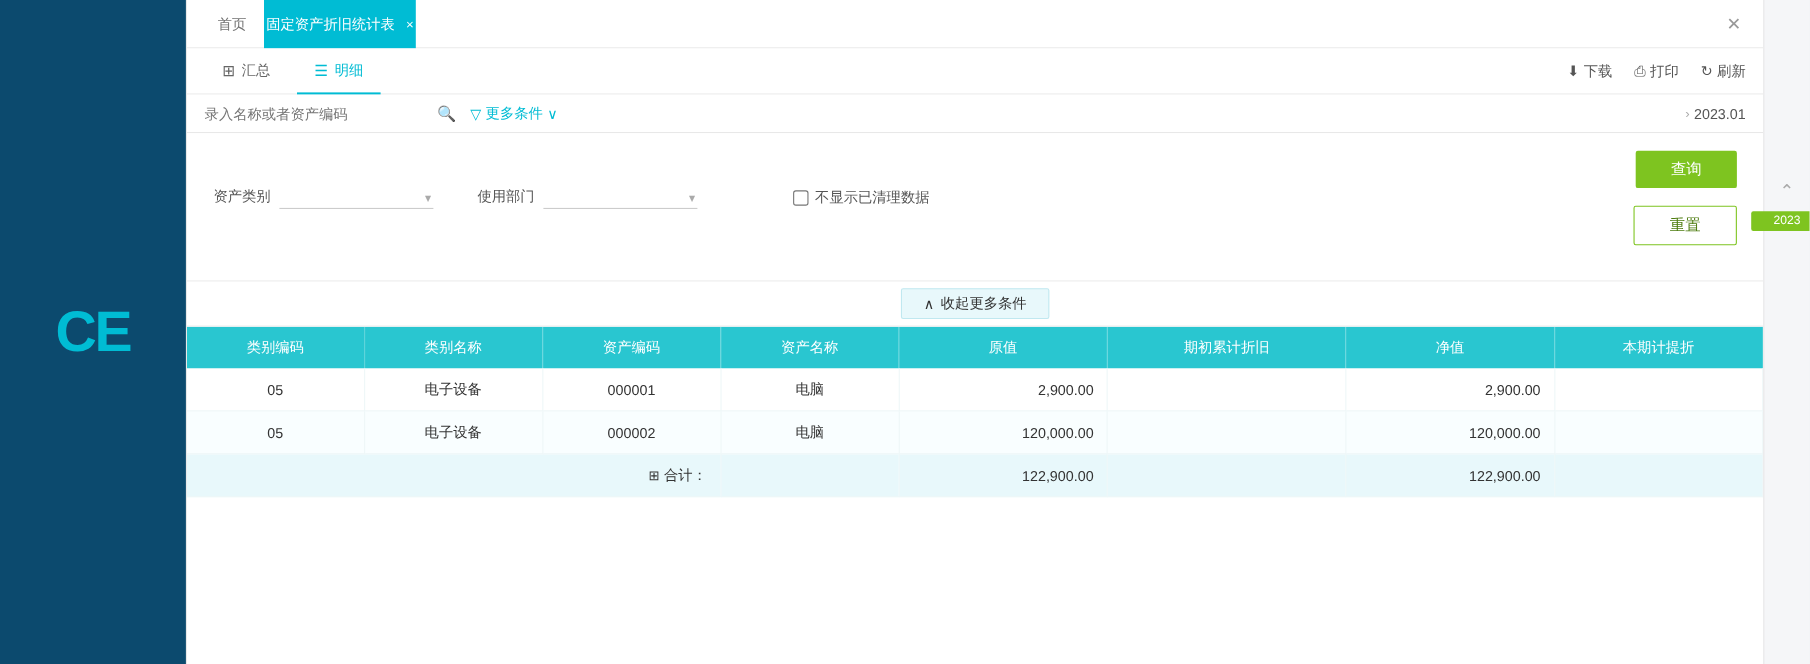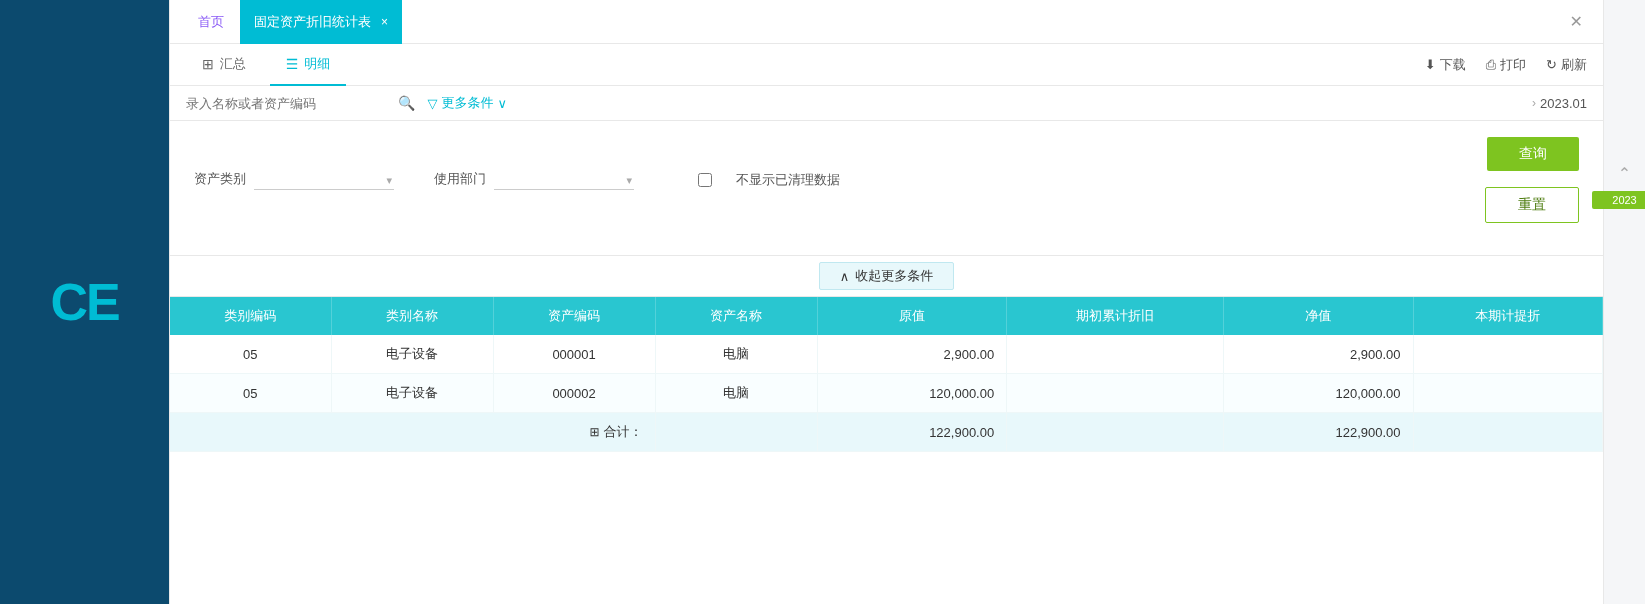--- a/index.html
+++ b/index.html
@@ -35,31 +35,31 @@
     
     .top-nav {
       background: #fff;
       display: flex;
       align-items: center;
       border-bottom: 1px solid #e8e8e8;
       height: 44px;
       padding: 0 12px;
     }
     .nav-home {
-      color: #8b5cf6;
+      color: #737373;
       font-size: 13px;
       padding: 0 16px;
       cursor: pointer;
     }
     .nav-tab {
       display: flex;
       align-items: center;
       background: #00bcd4;
       color: #fff;
-      padding: 0 14px;
+      padding: 0 2px;
       height: 44px;
       font-size: 13px;
       cursor: pointer;
       gap: 6px;
     }
     .nav-tab .close-icon {
       font-size: 12px;
       margin-left: 4px;
       cursor: pointer;
     }
@@ -193,22 +193,22 @@
     .select-wrapper .down-arrow {
       position: absolute;
       right: 2px;
       color: #aaa;
       font-size: 11px;
       pointer-events: none;
     }
     .checkbox-group {
       display: flex;
       align-items: center;
-      gap: 24px;
-      margin-left: 24px;
+      gap: 6px;
+      margin-left: 47px;
     }
     .checkbox-input {
       width: 14px;
       height: 14px;
       border: 1px solid #ccc;
       cursor: pointer;
     }
     .btn-query {
       background: #7ec420;
       color: #fff;

